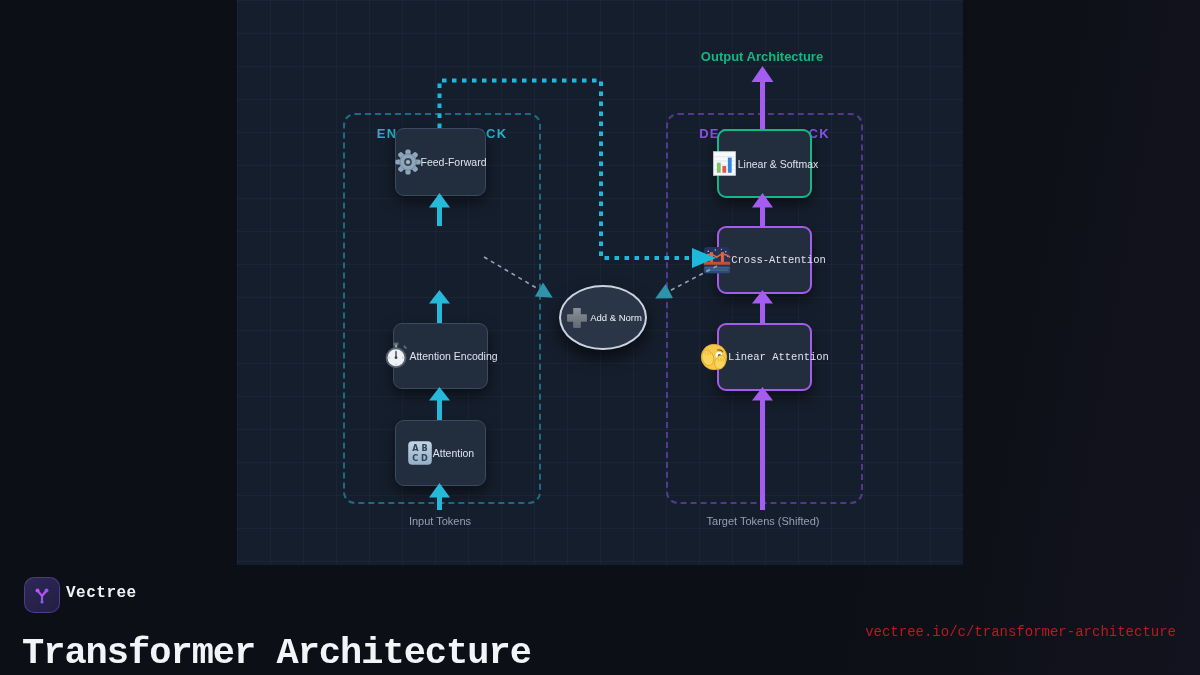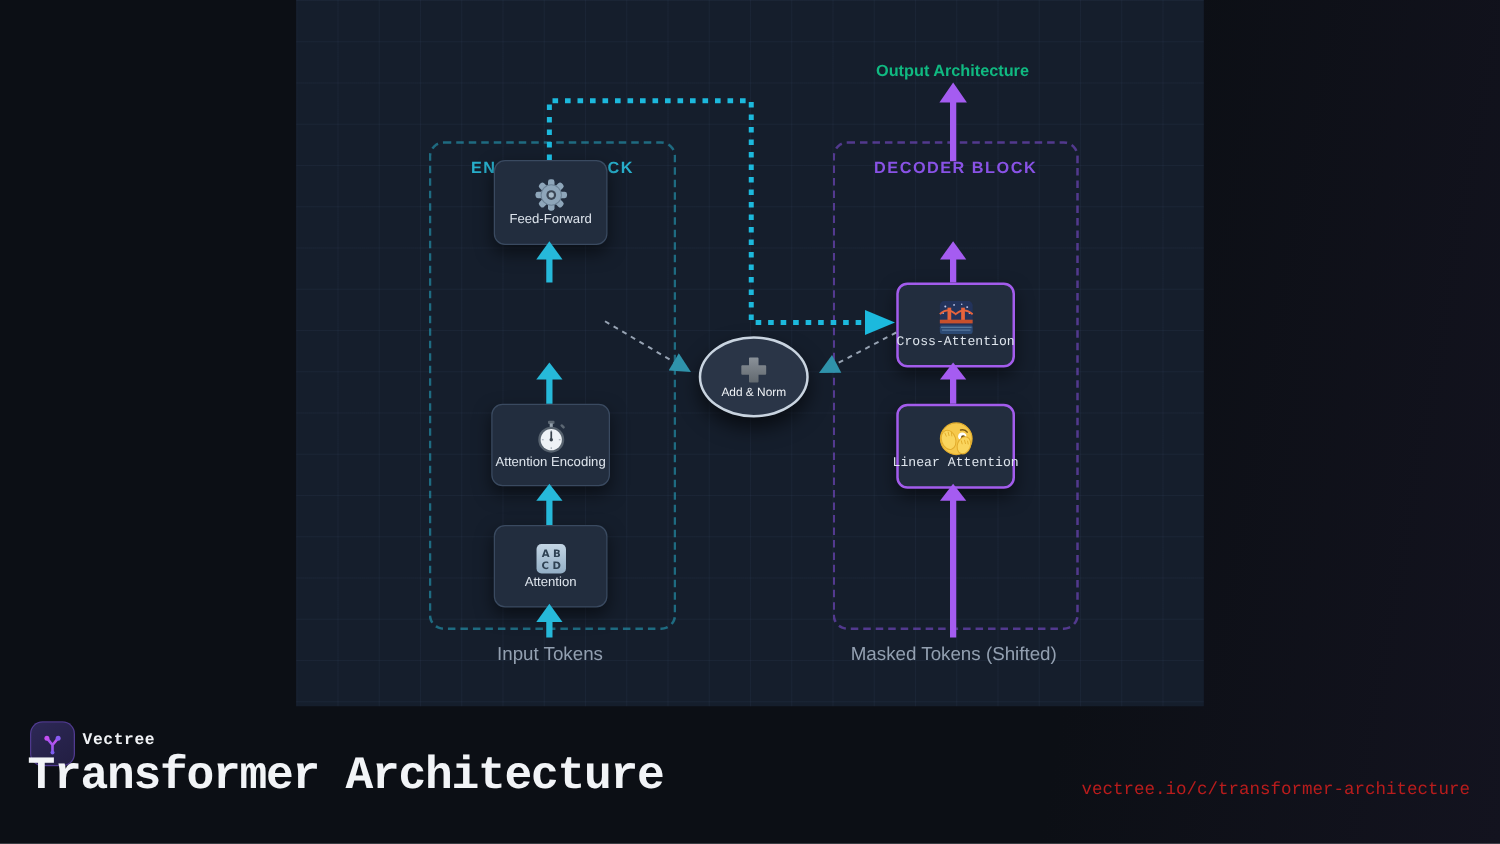--- a/index.html
+++ b/index.html
@@ -22,47 +22,47 @@
   .container.decoder{left:429px;top:113px;width:193px;height:387px;border:2px dashed rgba(143,85,240,0.5);}
   .container-label{
     position:absolute;top:11px;left:0;right:0;text-align:center;
     font-size:13px;font-weight:bold;letter-spacing:1.2px;white-space:nowrap;
   }
   .container.encoder .container-label{color:rgba(41,183,213,0.95);}
   .container.decoder .container-label{color:rgba(143,85,240,0.95);}
   .node{
     position:absolute;z-index:2;background:#222d3e;border:1.5px solid #3a4a60;border-radius:9px;
     box-shadow:0 6px 14px rgba(0,0,0,0.5);
-    display:flex;flex-direction:column;align-items:center;justify-content:center;gap:0;
+    display:flex;flex-direction:row;align-items:center;justify-content:center;gap:0;
   }
   .node .icon{display:flex;align-items:center;justify-content:flex-start;line-height:0;}
   .node .nlabel{font-size:10.5px;color:#dde4ec;white-space:nowrap;}
   .node.accent-cyan{border:2px solid #2cc9e2;}
   .node.accent-green{border:2px solid #13b887;}
   .node.accent-purple{border:2px solid #a35cec;font-family:Liberation Mono, monospace;}
   .node.ellipse{border-radius:50%;background:#2a3547;border:2px solid #c9d4e0;box-shadow:0 8px 16px rgba(0,0,0,0.6);}
   .node.ellipse .nlabel{font-size:9.5px;color:#f0f3f7;}
   .overlay{position:absolute;left:0;top:0;z-index:3;pointer-events:none;}
   .float-label{position:absolute;text-align:center;white-space:nowrap;}
   .out-label{left:425px;top:49px;width:200px;font-size:13px;font-weight:bold;color:#10b981;z-index:4;}
-  .caption{font-size:15px;color:#93a0b1;}
+  .caption{font-size:11px;color:#93a0b1;}
   .caption.input{left:103px;top:515px;width:200px;}
   .caption.target{left:426px;top:515px;width:200px;}
   
   .logo{
     position:absolute;left:24px;top:577px;width:34px;height:34px;border-radius:10px;
     background:linear-gradient(145deg,#2d2856,#221e42);border:1px solid rgba(139,92,246,0.4);
     display:flex;align-items:center;justify-content:center;
   }
   .brand-name{
     position:absolute;left:66px;top:584px;font-family:"Liberation Mono",monospace;
-    font-size:13px;font-weight:bold;color:#f0f2f5;letter-spacing:0.5px;
+    font-size:16px;font-weight:bold;color:#f0f2f5;letter-spacing:0.5px;
   }
   .poster-title{
-    position:absolute;left:22px;top:600px;font-family:"Liberation Mono",monospace;
+    position:absolute;left:22px;top:632px;font-family:"Liberation Mono",monospace;
     font-size:37px;font-weight:bold;color:#f2f4f7;letter-spacing:-1px;white-space:nowrap;
   }
   .poster-url{
     position:absolute;right:24px;top:624px;font-family:"Liberation Mono",monospace;
     font-size:14px;color:#b91c1c;white-space:nowrap;
   }
 </style>
 </head>
 <body>
 
@@ -168,20 +168,37 @@
         </linearGradient>
           </defs>
         <rect x="1.5" y="1.5" width="29" height="29" rx="5" fill="url(#abg)"></rect>
         <text x="16" y="14" text-anchor="middle" font-family="'DejaVu Sans',sans-serif" font-size="10" font-weight="bold" fill="#2f4254">A B</text>
         <text x="16" y="26" text-anchor="middle" font-family="'DejaVu Sans',sans-serif" font-size="10" font-weight="bold" fill="#2f4254">C D</text>
       </svg>
     </span>
     <span class="nlabel">Attention</span>
   </div>
 
+  <div class="node accent-green" style="left:480px;top:129px;width:91px;height:65px">
+    <span class="icon">
+      <svg width="27" height="27" viewBox="0 0 32 32">
+        <rect x="3" y="2" width="26" height="28" fill="#f7f9fa" stroke="#c9d1d9" stroke-width="1"></rect>
+        <g stroke="#dde3e9" stroke-width="1">
+          <line x1="4" y1="8" x2="28" y2="8"></line>
+            <line x1="4" y1="13" x2="28" y2="13"></line>
+          <line x1="4" y1="18" x2="28" y2="18"></line>
+            <line x1="4" y1="23" x2="28" y2="23"></line>
+        </g>
+        <rect x="7" y="15" width="4.5" height="12" fill="#83c167"></rect>
+        <rect x="13.5" y="19" width="4.5" height="8" fill="#e2574c"></rect>
+        <rect x="20" y="9" width="4.5" height="18" fill="#3086e8"></rect>
+      </svg>
+    </span>
+    <span class="nlabel">Linear &amp; Softmax</span>
+  </div>
 
   <div class="node accent-purple" style="left:480px;top:226px;width:91px;height:64px">
     <span class="icon">
       <svg width="28" height="28" viewBox="0 0 32 32">
         <rect x="1" y="1" width="30" height="30" rx="4" fill="#23335b"></rect>
         <g fill="#cfd8ff" opacity="0.9">
           <circle cx="6" cy="6" r="0.9"></circle>
             <circle cx="14" cy="4.5" r="0.8"></circle>
             <circle cx="26" cy="6.5" r="0.9"></circle>
           <circle cx="21" cy="3.8" r="0.7"></circle>
@@ -210,38 +227,38 @@
         <ellipse cx="23" cy="22" rx="6" ry="8" fill="#fad55e" stroke="#e3ad2d" stroke-width="1" transform="rotate(20 23 22)"></ellipse>
         <g stroke="#e3ad2d" stroke-width="0.9" fill="none">
           <path d="M5.5 10.5 L7 14 M8.5 9.5 L9.5 13.5 M11.5 9.8 L12 13.8"></path>
           <path d="M20.5 17.5 L21.5 21 M23.5 17 L24.5 20.8 M26.3 17.8 L27 21.2"></path>
         </g>
       </svg>
     </span>
     <span class="nlabel">Linear Attention</span>
   </div>
 
-  <div class="node ellipse" style="left:322px;top:269px;width:84px;height:61px">
+  <div class="node ellipse" style="left:322px;top:285px;width:84px;height:61px">
     <span class="icon">
       <svg width="26" height="26" viewBox="0 0 34 34">
         <defs>
             <linearGradient id="plg" x1="0" y1="0" x2="0" y2="1">
           <stop offset="0" stop-color="#8a9199"></stop>
               <stop offset="1" stop-color="#62696f"></stop>
         </linearGradient>
           </defs>
         <path d="M13 4 h8 a1 1 0 0 1 1 1 v7 h7 a1 1 0 0 1 1 1 v8 a1 1 0 0 1 -1 1 h-7 v7 a1 1 0 0 1 -1 1 h-8 a1 1 0 0 1 -1 -1 v-7 h-7 a1 1 0 0 1 -1 -1 v-8 a1 1 0 0 1 1 -1 h7 v-7 a1 1 0 0 1 1 -1 z" fill="url(#plg)"></path>
       </svg>
     </span>
     <span class="nlabel">Add &amp; Norm</span>
   </div>
 
   <div class="float-label out-label">Output Architecture</div>
   <div class="float-label caption input">Input Tokens</div>
-  <div class="float-label caption target">Masked Tokens (Shifted)</div>
+  <div class="float-label caption target">Target Tokens (Shifted)</div>
 </div>
 
 <div class="logo">
   <span style="line-height:0">
     <svg width="20" height="20" viewBox="0 0 20 20">
       <defs>
           <linearGradient id="vg" x1="0" y1="1" x2="1" y2="0">
         <stop offset="0" stop-color="#7c5cf0"></stop>
             <stop offset="1" stop-color="#d44ef0"></stop>
       </linearGradient>

